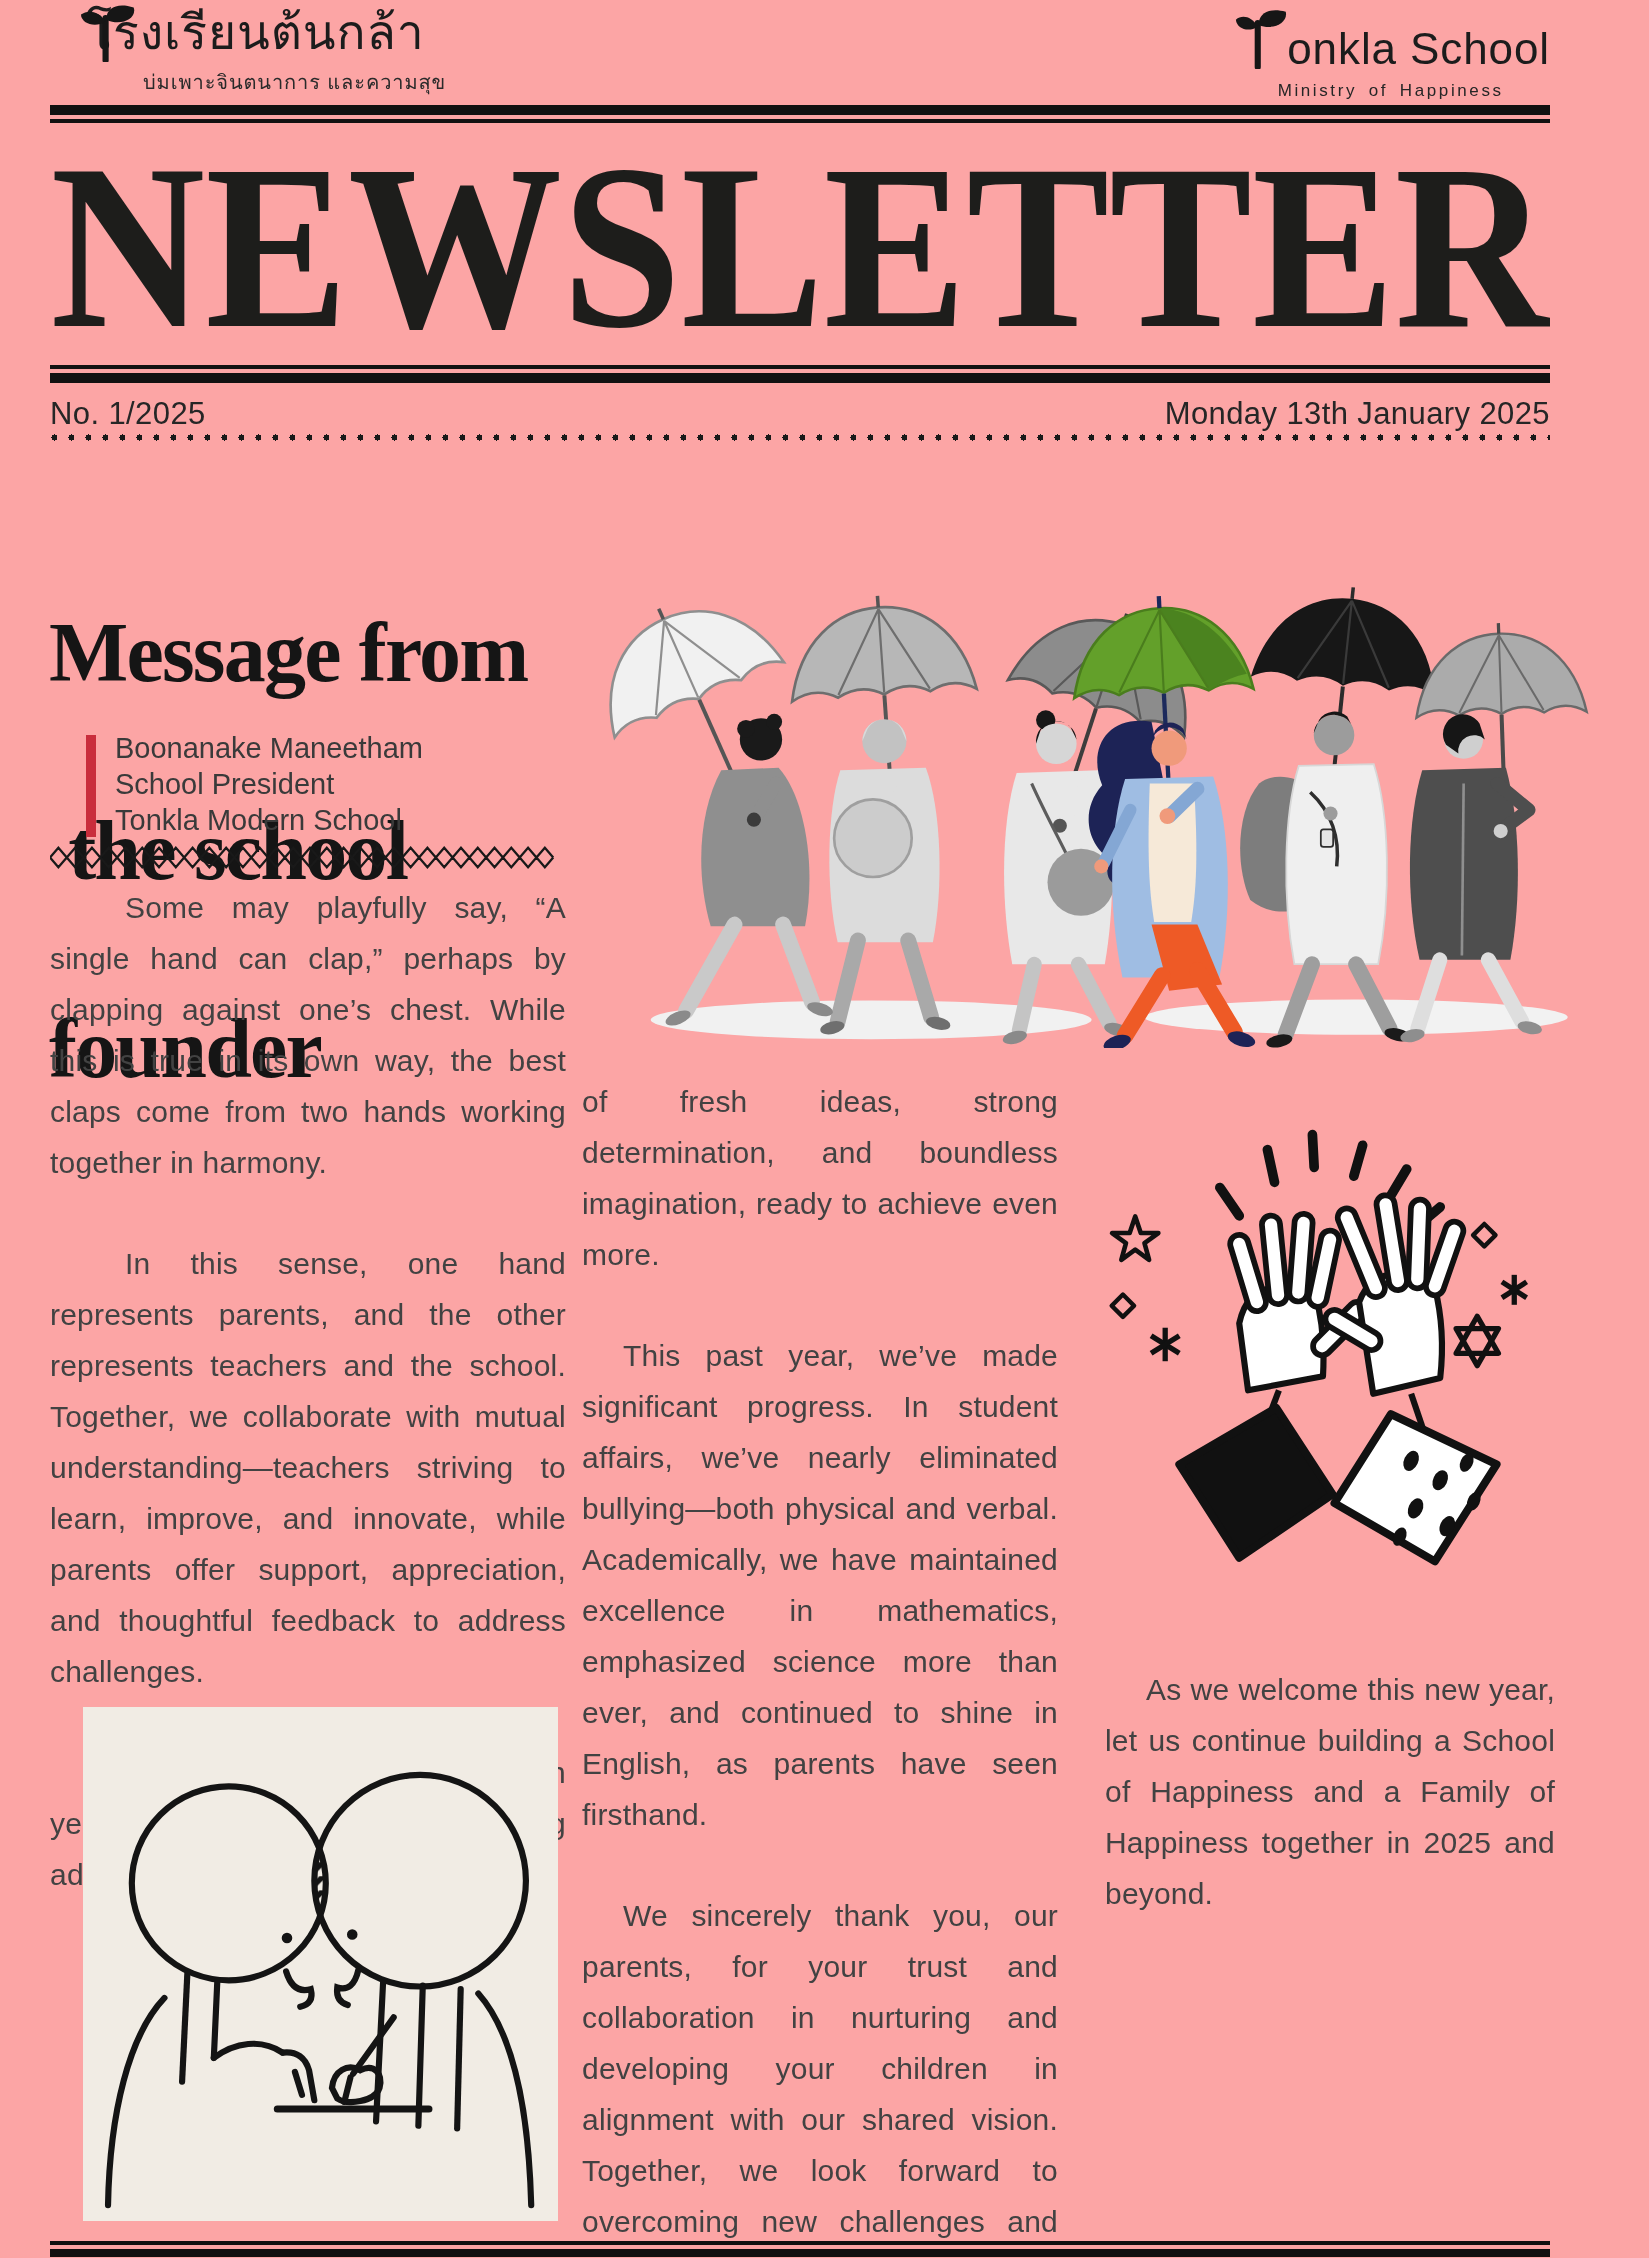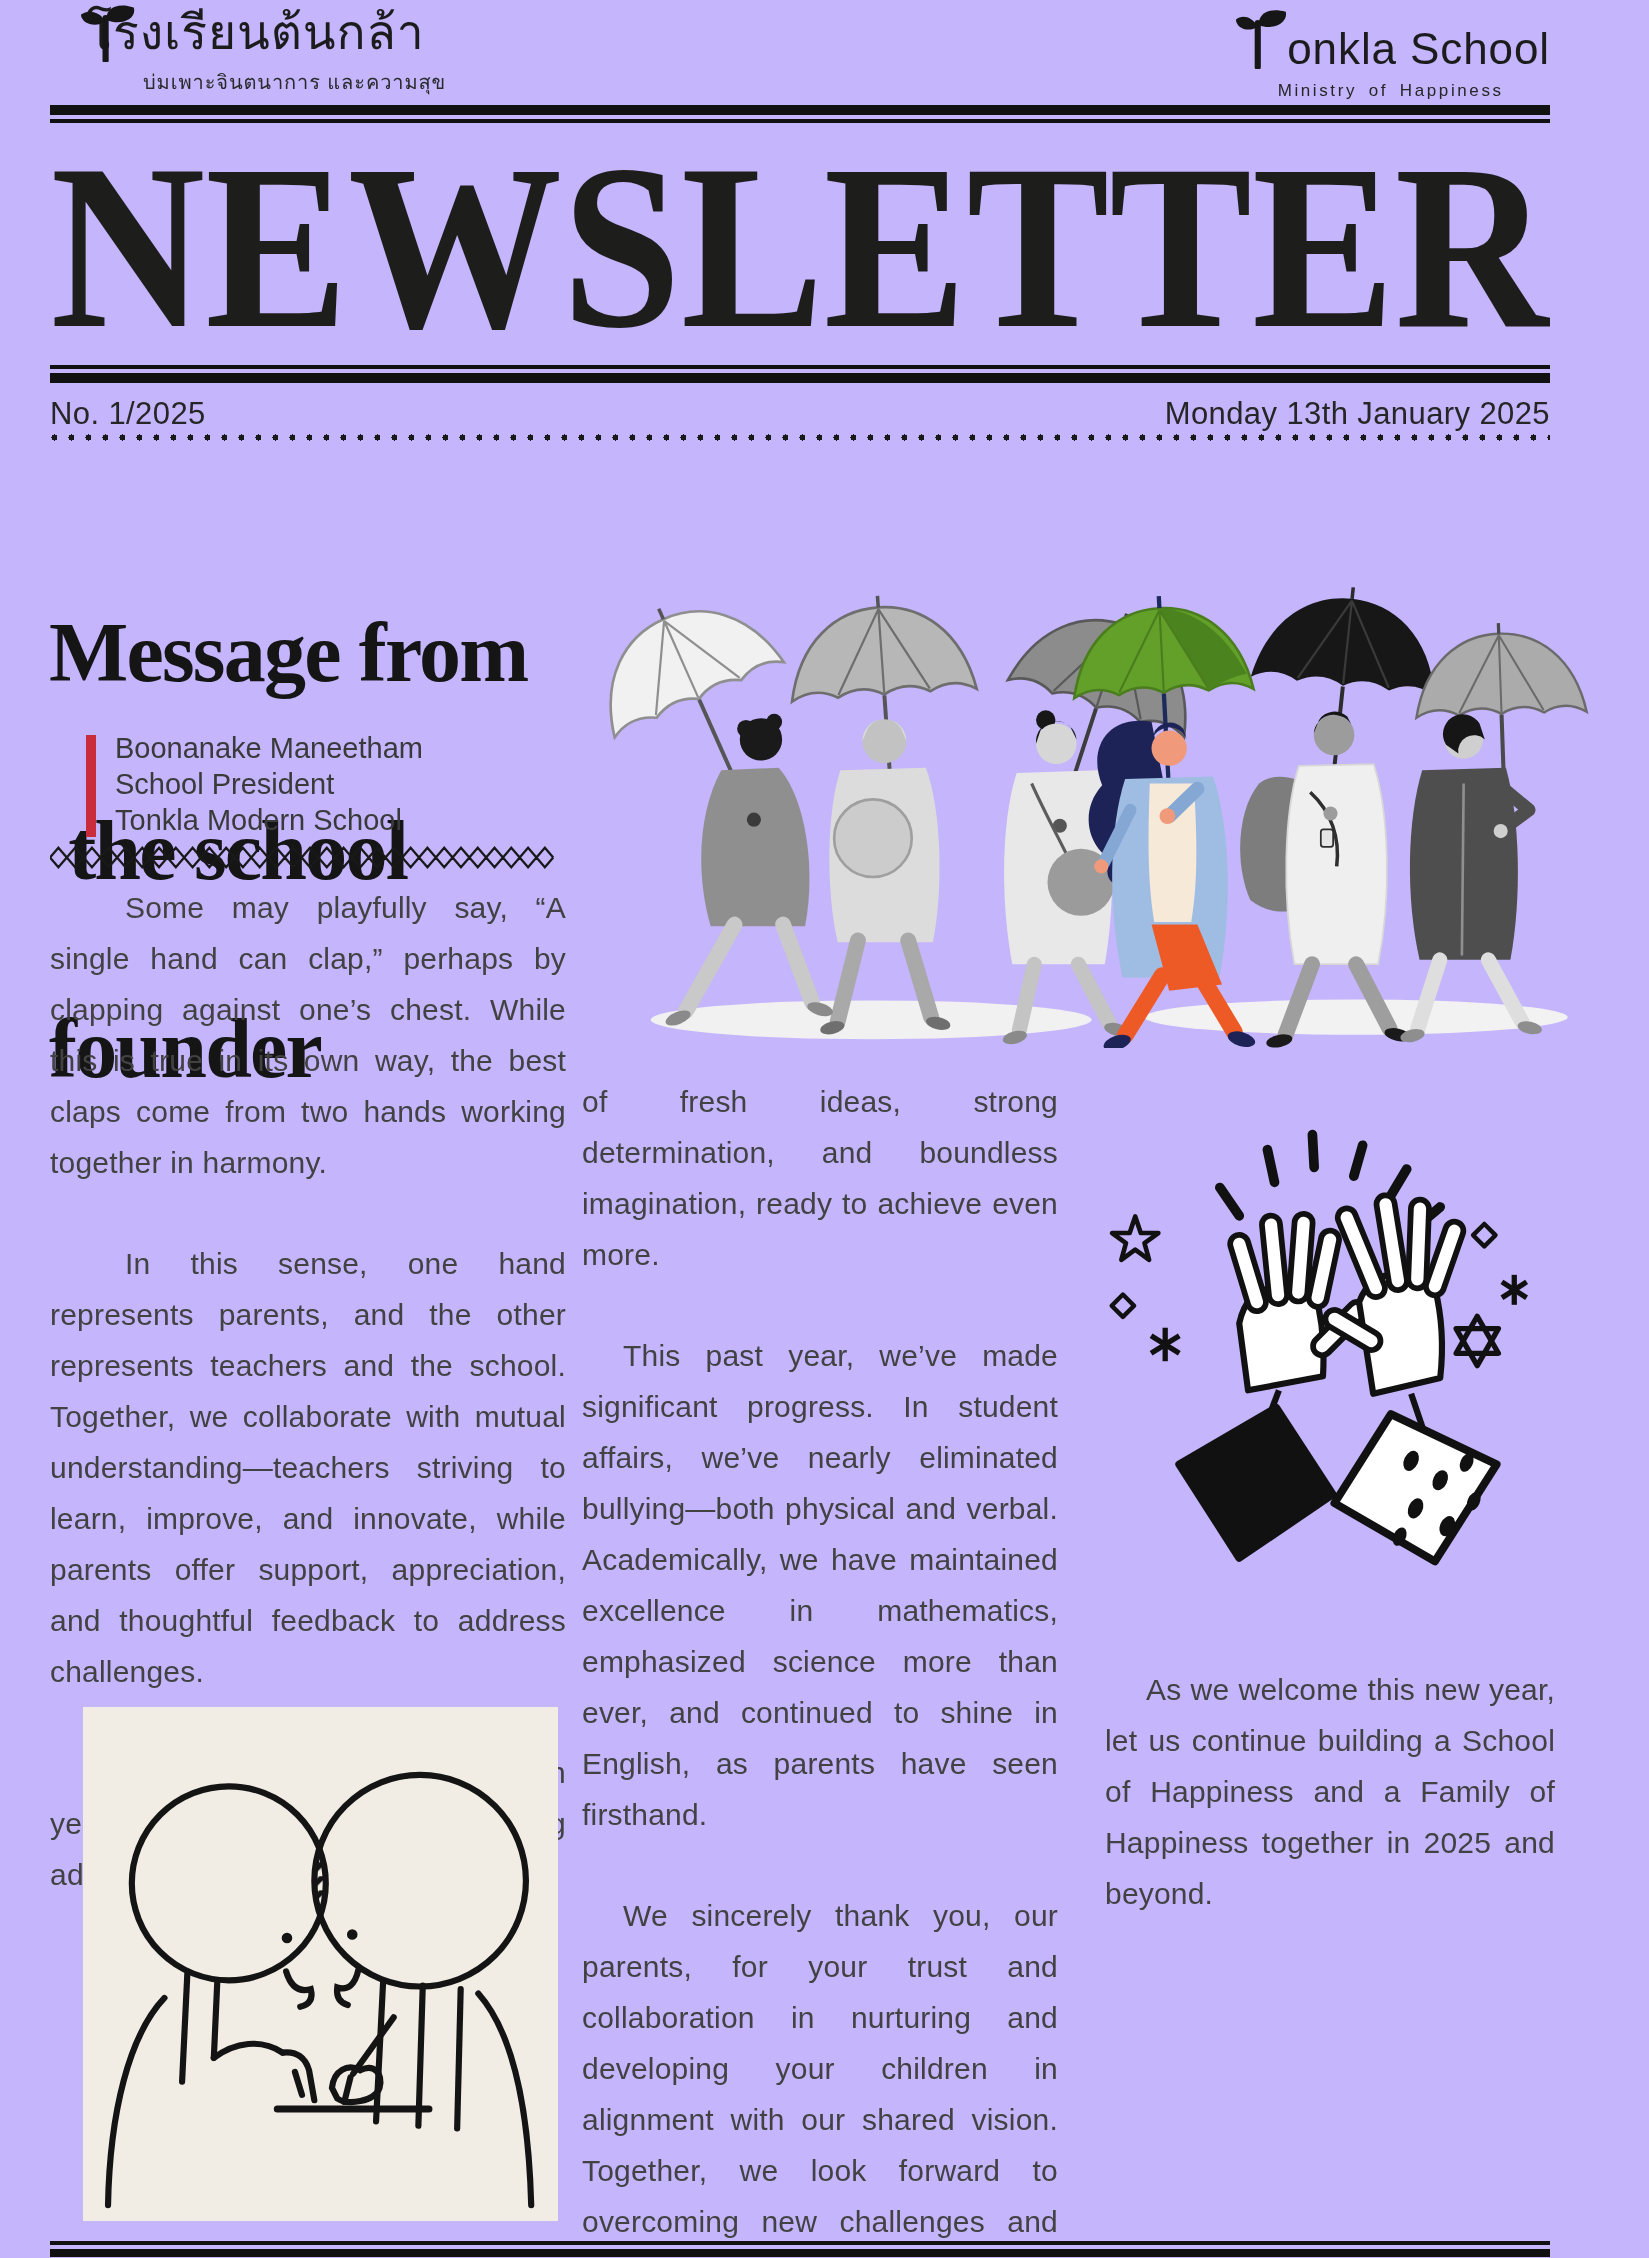--- a/index.html
+++ b/index.html
@@ -1,18 +1,18 @@
 <!DOCTYPE html>
 <html style="font-size:14px"><head>
 <meta charset="utf-8">
 <style>
   * { margin:0; padding:0; box-sizing:border-box; }
   html,body { background:#ffffff; }
   .page {
-    position:relative; width:1650px; height:2258px; background:#c4b5fd;
+    position:relative; width:1650px; height:2258px; background:#fca5a5;
     overflow:hidden; font-family:"Liberation Sans", sans-serif; color:#1d1d1b;
   }
   
   .logo-left { position:absolute; left:81px; top:1.8px; }
   .logo-left .thai-title { font-size:48px; color:#1c1c1c; letter-spacing:0.9px; line-height:62px; padding-left:5.3px;}
   .logo-left .thai-sub { font-size:20px; color:#2a2a2a; margin-top:1.8px; padding-left:62px; letter-spacing:0.9px;}
   .sprout-left { position:absolute; left:-1.8px; top:1.8px; }
   .logo-right { position:absolute; right:100px; top:7px; text-align:center; }
   .logo-right .en-title { font-size:44px; color:#1c1c1c; letter-spacing:0.9px; position:relative; display:inline-block;}
   .logo-right .en-sub { font-size:17px; color:#262626; letter-spacing:2.6px; word-spacing:4.4px; margin-top:7px; padding-right:3.5px;}

